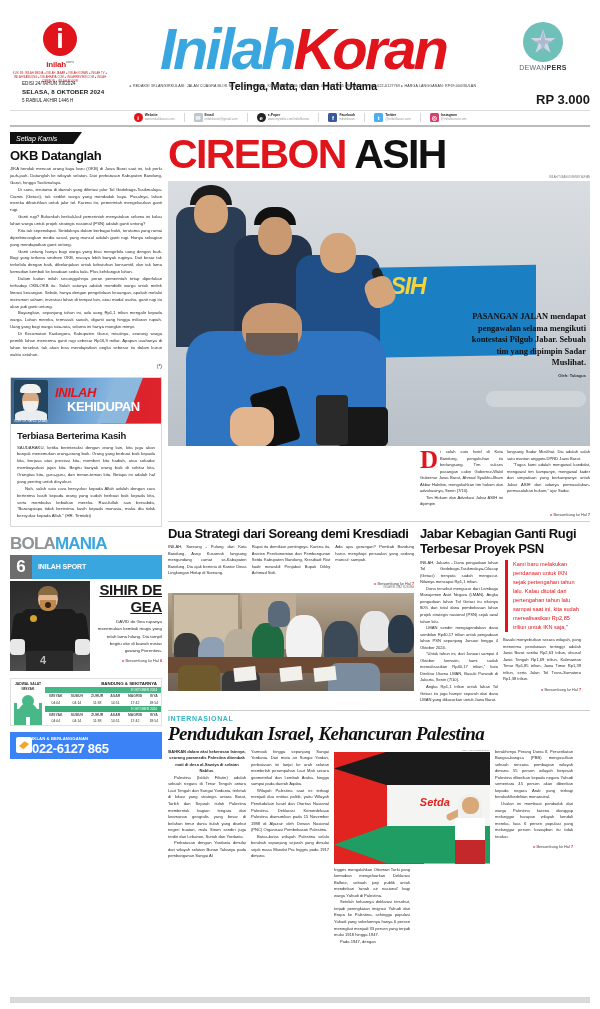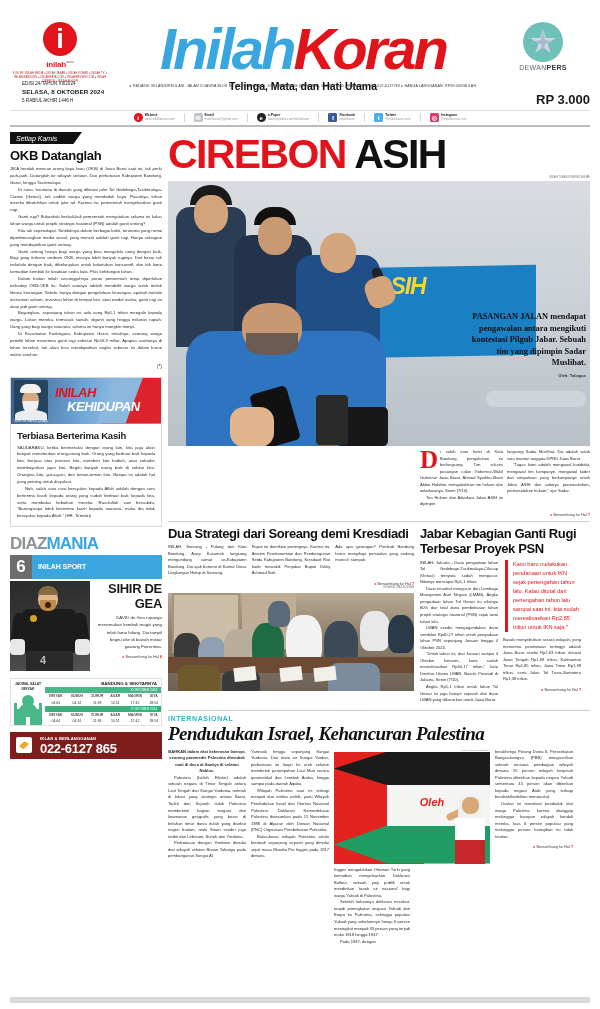--- a/index.html
+++ b/index.html
@@ -105,21 +105,21 @@
       clip-path: polygon(36% 0,100% 0,100% 100%,0 100%); opacity:.92; }
   .keh-banner .swoosh2 { position:absolute; right:18px; top:0; width:46px; height:46px; background:#8db8de;
       clip-path: polygon(40% 0,100% 0,62% 100%,0 100%); }
   .keh-photo { position:absolute; left:3px; top:2px; width:34px; height:40px; background:#24455f; border-radius:2px; overflow:hidden; }
   .keh-photo .face { position:absolute; left:8px; top:11px; width:17px; height:19px; background:#d8a882; border-radius:46% 46% 40% 40%; }
   .keh-photo .cap { position:absolute; left:6px; top:4px; width:21px; height:9px; background:#f2f2ee; border-radius:9px 9px 2px 2px; }
   .keh-photo .beard { position:absolute; left:9px; top:21px; width:15px; height:11px; background:#efefef; border-radius:0 0 50% 50%; }
   .keh-photo .body { position:absolute; left:1px; bottom:0; width:32px; height:10px; background:#e9edf0; border-radius:50% 50% 0 0; }
   .keh-name { position:absolute; left:3px; bottom:1px; font-size:2.6px; color:#fff; z-index:3; }
   .keh-title-1 { position:absolute; left:44px; top:7px; font-size:13px; font-weight:bold; font-style:italic; color:#e1141b; letter-spacing:-.4px; z-index:4; }
-  .keh-title-2 { position:absolute; left:56px; top:21px; font-size:13px; font-weight:bold; font-style:italic; color:#fff; letter-spacing:-.4px; z-index:4; }
+  .keh-title-2 { position:absolute; left:56px; top:21px; font-size:13px; font-weight:bold; color:#fff; letter-spacing:-.4px; z-index:4; }
   .keh-body { padding: 6px; }
   .keh-head { font-size: 9.5px; font-weight: bold; margin-bottom: 4px; letter-spacing:-.2px; }
 
   
   .bolamania { margin-top: 7px; }
   .bm-title { font-size: 17px; font-weight: bold; letter-spacing: -.8px; color:#8e9396; }
   .bm-title span { color: #3aa6e0; }
   .bm-sub { display:flex; align-items:stretch; margin-top: 1px; }
   .bm-num { width: 22px; background:#6d6d6d; color:#fff; font-size:17px; font-weight:bold; text-align:center; line-height:24px; }
   .bm-bar { flex:1; background:#3aa6e0; color:#fff; font-size:7px; font-weight:bold; line-height:24px; padding-left:6px; letter-spacing:-.1px; }
@@ -131,40 +131,40 @@
   .bm-photo .gk-mouth { position:absolute; left:35px; top:21px; width:6px; height:6px; background:#3a1f16; border-radius:50%; }
   .bm-photo .gk-body { position:absolute; left:12px; top:28px; width:54px; height:44px; background:#1c1c1c; border-radius:6px 6px 3px 3px; }
   .bm-photo .gk-badge { position:absolute; left:20px; top:34px; width:7px; height:7px; background:#d8a12a; border-radius:50%; }
   .bm-photo .gk-arm-l { position:absolute; left:2px; top:32px; width:14px; height:34px; background:#1c1c1c; border-radius:6px; transform:rotate(8deg); }
   .bm-photo .gk-arm-r { position:absolute; right:2px; top:32px; width:14px; height:34px; background:#1c1c1c; border-radius:6px; transform:rotate(-8deg); }
   .bm-photo .gl-l { position:absolute; left:0px; top:58px; width:15px; height:16px; background:#e8e8e8; border-radius:4px; }
   .bm-photo .gl-r { position:absolute; right:0px; top:58px; width:15px; height:16px; background:#e8e8e8; border-radius:4px; }
   .bm-photo .gk-short { position:absolute; left:16px; top:70px; width:47px; height:20px; background:#2a2a2a; }
   .bm-photo .gk-num { position:absolute; left:30px; top:73px; font-size:11px; color:#b9b9b9; font-weight:bold; }
   .bm-text { flex: 1; text-align: right; }
-  .bm-head { font-size: 13px; font-weight: bold; letter-spacing:-.3px; margin-bottom: 3px; }
+  .bm-head { font-size: 15px; font-weight: bold; letter-spacing:-.3px; margin-bottom: 3px; text-decoration: underline; }
   .bm-body { font-size: 4.4px; line-height: 1.65; text-align: right; color:#2b2b2b; }
   .cont { font-size: 3.8px; color:#e1141b; font-weight:bold; text-align:right; margin-top:4px; }
   .cont .gray { color:#444; font-weight:normal; }
 
   
   .prayer { margin-top: 7px; border:1px solid #e0e0e0; display:flex; }
   .prayer-left { width: 34px; background:#fff; position:relative; }
   .prayer-lbl { font-size:3.4px; font-weight:bold; text-align:center; line-height:1.35; padding-top:3px; color:#333; }
   .mosque { position:absolute; bottom:0; left:2px; width:30px; height:34px; }
   .prayer-right { flex:1; }
   .prayer-city { font-size:4.4px; font-weight:bold; text-align:right; padding:2px 4px 1px; color:#222; }
   .prayer-date { background:#49b889; color:#fff; font-size:3.2px; text-align:right; padding:1px 4px; }
   .prayer-date.alt { background:#3fae7d; }
   .ptable { width:100%; border-collapse:collapse; }
   .ptable td { font-size:3.5px; text-align:center; padding:1.2px 0; color:#333; }
   .ptable tr.h td { font-weight:bold; color:#555; }
 
   
-  .phonebox { margin-top: 6px; background:#7f1d1d; display:flex; align-items:center; gap:8px; padding:4px 6px; }
+  .phonebox { margin-top: 6px; background:#3b82f6; display:flex; align-items:center; gap:0; padding:4px 6px; }
   .phonebox .ic { width:16px; height:16px; background:#fff; border-radius:2px; position:relative; }
   .phonebox .ic::after { content:""; position:absolute; left:3px; top:4px; width:10px; height:8px; background:#f5a623;
      clip-path: polygon(0 60%, 55% 0, 100% 35%, 45% 100%); }
   .ph-lbl { font-size:4.2px; font-weight:bold; color:#fff; letter-spacing:.1px; }
   .ph-num { font-size:13px; font-weight:bold; color:#fff; letter-spacing:-.3px; line-height:1; margin-top:1px; }
 
   
   .big-head { font-size: 41px; font-weight: bold; letter-spacing: -1.6px; line-height: 44px; color: #e1141b; }
   .big-head .blk { color: #111; }
   .credit { font-size: 2.6px; color:#777; text-align:right; margin-top:0px; }
@@ -371,21 +371,21 @@
         <div class="keh-body">
           <div class="keh-head">Terbiasa Berterima Kasih</div>
           <div class="body-text">
             <p class="first">SAUDARAKU, ketika berinteraksi dengan orang lain, kita juga akan banyak menemukan orang-orang baik. Orang yang berbuat baik kepada kita, berjasa atas prestasi kita, memberi kita hadiah, atau sekadar membayarkan jajan kita. Begitu banyak orang baik di sekitar kita. Orangtua kita, guru-guru, dan teman-teman kita. Betapa ini adalah hal yang penting untuk disyukuri.</p>
             <p>Nah, salah satu cara bersyukur kepada Allah adalah dengan cara berterima kasih kepada orang yang sudah berbuat baik kepada kita, serta membalas kebaikan mereka. Rasulullah saw bersabda, "Barangsiapa tidak berterima kasih kepada manusia, maka dia tidak bersyukur kepada Allah." (HR. Tirmidzi)</p>
           </div>
         </div>
       </div>
 
       <div class="bolamania">
-        <div class="bm-title"><span style="color:#8e9396">DIAZ</span><span>MANIA</span></div>
+        <div class="bm-title"><span style="color:#8e9396">BOLA</span><span>MANIA</span></div>
         <div class="bm-sub">
           <div class="bm-num">6</div>
           <div class="bm-bar">INILAH SPORT</div>
         </div>
         <div class="bm-row">
           <div class="bm-photo">
             <div class="gk-arm-l"></div>
               <div class="gk-arm-r"></div>
             <div class="gk-body"></div>
               <div class="gk-badge"></div>
@@ -504,21 +504,21 @@
         <div class="strap"></div>
         <div class="front"></div>
         <div class="fhead"></div>
           <div class="fbeard"></div>
         <div class="bag"></div>
         <div class="phone"></div>
         <div class="phone2"></div>
         <div class="hand2"></div>
 
         <div class="hero-cap">
-          <div class="t"><b>PASANGAN JALAN</b><span> mendapat pengawalan antara mengikuti kontestasi Pilgub Jabar. Sebuah tim yang dipimpin Sadar Muslihat.</span></div>
+          <div class="t"><b>PASANGAN JALAN</b><span> mendapat pengawalan selama mengikuti kontestasi Pilgub Jabar. Sebuah tim yang dipimpin Sadar Muslihat.</span></div>
           <div class="by">Oleh: Tubagus</div>
         </div>
       </div>
 
       <div style="display:flex; gap:6px; margin-top:3px;">
         <div style="width:246px;"></div>
         <div style="width:170px;">
           <div class="cols2-sm mini">
             <p class="first" style="position:relative;"><span style="float:left; font-family:'Liberation Serif',serif; font-size:25px; line-height:20px; font-weight:bold; color:#e1141b; padding-right:2px; margin-top:1px;">D</span><span>i salah satu hotel di Kota Bandung, pengukuhan itu berlangsung. Tim sukses pasangan calon Gubernur-Wakil Gubernur Jawa Barat, Ahmad Syaikhu-Ilham Akbar Habibie, mengukuhkan tim hukum dan advokasinya, Senin (7/10).</span></p>
             <p>Tim Hukum dan Advokasi Jabar ASIH ini dipimpin</p>
@@ -604,21 +604,21 @@
             <p>Batas-batas wilayah Palestina selalu berubah sepanjang sejarah yang dimulai sejak masa Mandat Pra Inggris pada 1917 dimana</p>
           </div>
 
           <div class="ig-photo">
             <div class="ig-credit">INILAH/SHUTTERSTOCK</div>
             <div class="flagimg">
               <div class="red"></div>
                 <div class="blk"></div>
                 <div class="white"></div>
                 <div class="grn"></div>
-              <div class="love">Oleh</div>
+              <div class="love">Setda</div>
               <div class="g-arm"></div>
               <div class="g-hij"></div>
                 <div class="g-face"></div>
               <div class="g-top"></div>
                 <div class="g-skirt"></div>
             </div>
             <div class="inter-grid" style="margin-top:3px; gap:4px;">
               <div class="ig-col mini">
                 <p class="first">Inggris mengalahkan Ottoman Turki yang kemudian mengeluarkan Deklarasi Balfour, sebuah janji publik untuk mendirikan 'tanah air nasional' bagi warga Yahudi di Palestina.</p>
                 <p>Setelah keluarnya deklarasi tersebut, terjadi peningkatan imigrasi Yahudi dari Eropa ke Palestina, sehingga populasi Yahudi yang sebelumnya hanya 6 persen meningkat menjadi 33 persen yang terjadi mulai 1918 hingga 1947.</p>

